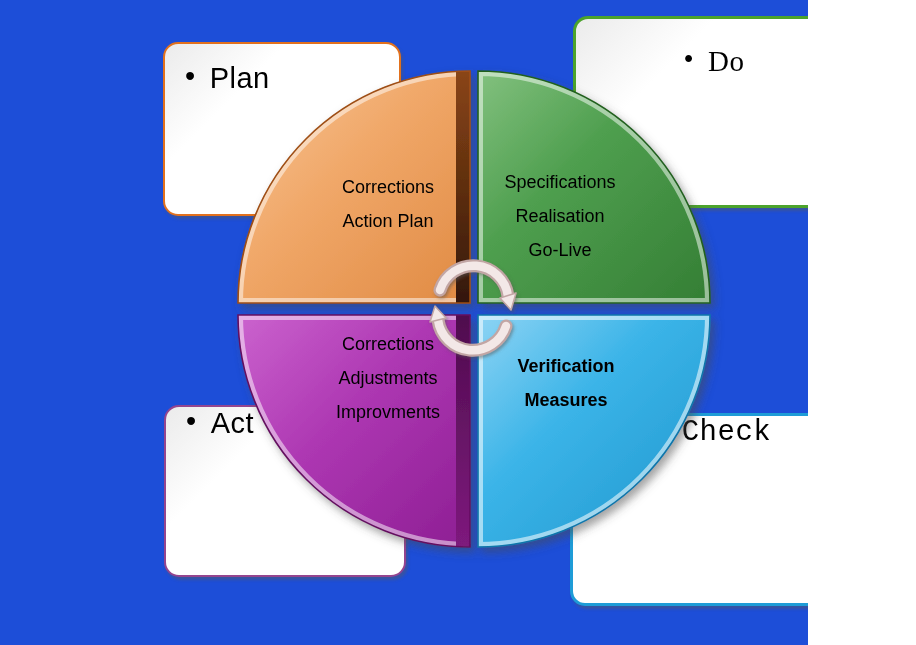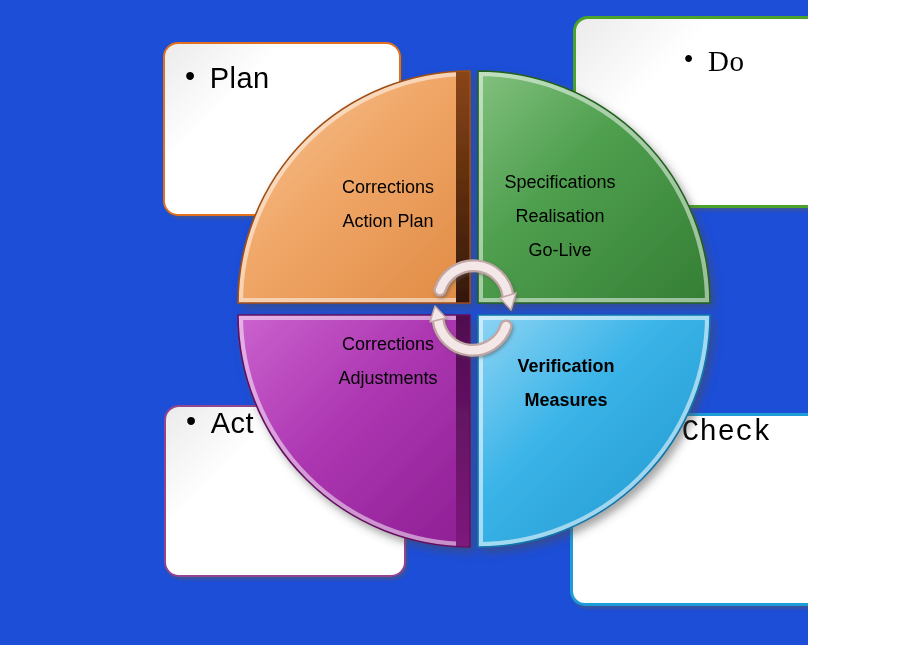--- a/index.html
+++ b/index.html
@@ -157,20 +157,21 @@
     <div>Action Plan</div>
   </div>
   <div class="qtext do-items">
     <div>Specifications</div>
     <div>Realisation</div>
     <div>Go-Live</div>
   </div>
   <div class="qtext act-items">
     <div>Corrections</div>
     <div>Adjustments</div>
+    <div>Improvments</div>
   </div>
   <div class="qtext check-items">
     <div>Verification</div>
     <div>Measures</div>
   </div>
 
   <div class="footer-dot">.</div>
 </div>
 
 </body></html>

